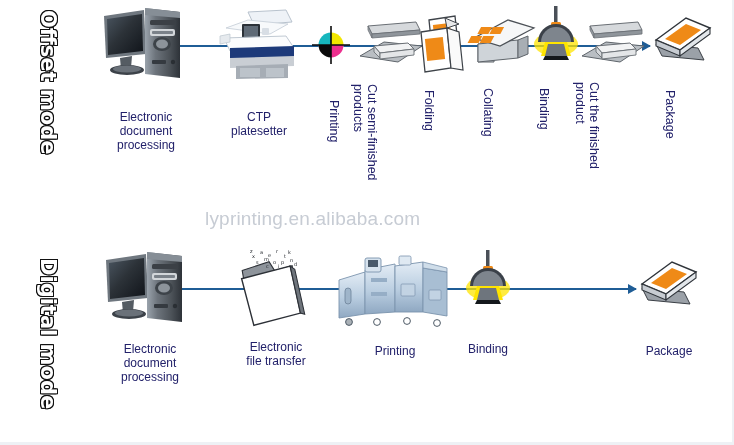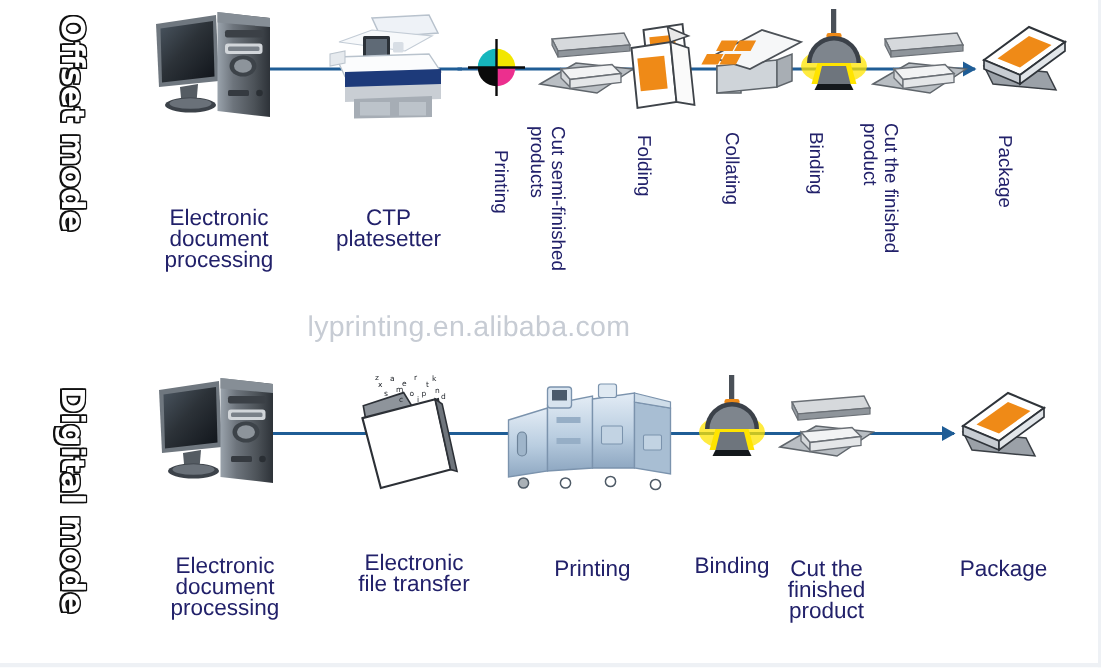--- a/index.html
+++ b/index.html
@@ -54,26 +54,25 @@
     border-bottom:5px solid transparent;
   }
   .arrowhead.right{border-left:9px solid #1f5d96;}
   .arrowhead.left{border-right:9px solid #1f5d96;}
 
   .node{position:absolute;}
 
   .cap{
     position:absolute;
     color:#22216a;
-    font-size:15px;
+    font-size:12px;
     line-height:14px;
     text-align:center;
     font-family:"Liberation Sans", sans-serif;
     white-space:pre-line;
-    margin-top:29px;
   }
   .cap-v{
     position:absolute;
     color:#22216a;
     font-size:12.5px;
     line-height:13.5px;
     font-family:"Liberation Sans", sans-serif;
     white-space:pre-line;
     transform-origin:left top;
     transform:rotate(90deg);
@@ -364,33 +363,20 @@
         <ellipse cx="28" cy="40" rx="22" ry="12" fill="#ffe400" opacity="0.75"></ellipse>
         <path d="M10 38 A18 18 0 0 1 46 38 Z" fill="#3b4149"></path>
         <path d="M13 38 A15 15 0 0 1 43 38 Z" fill="#7e858d"></path>
         <polygon points="17,38 39,38 43,52 13,52" fill="#ffe400"></polygon>
         <polygon points="20,40 36,40 39,52 17,52" fill="#6e757d"></polygon>
         <polygon points="17,52 39,52 41,56 15,56" fill="#14181c"></polygon>
       </svg>
       <div class="cap" style="left:-8px;top:94px;width:72px;">Binding</div>
     </div>
 
-    <div class="node" style="left:518px;top:18px;">
-      <svg width="66" height="56" viewBox="0 0 66 56">
-        <polygon points="10,10 58,6 62,14 14,18" fill="#d6d9dc" stroke="#6a6f75" stroke-width="1"></polygon>
-        <polygon points="10,10 14,18 14,22 10,14" fill="#9aa0a6" stroke="#6a6f75" stroke-width="0.8"></polygon>
-        <polygon points="14,18 62,14 62,18 14,22" fill="#8f959b" stroke="#6a6f75" stroke-width="0.8"></polygon>
-        <polygon points="2,40 26,26 64,30 40,46" fill="#b9bec3" stroke="#5f656b" stroke-width="1"></polygon>
-        <polygon points="16,30 50,27 56,33 22,37" fill="#f2f3f4" stroke="#6a6f75" stroke-width="1"></polygon>
-        <polygon points="16,30 16,36 22,42 22,37" fill="#d5d8db" stroke="#6a6f75" stroke-width="0.9"></polygon>
-        <polygon points="22,37 56,33 56,39 22,43" fill="#e4e6e8" stroke="#6a6f75" stroke-width="0.9"></polygon>
-      </svg>
-      <div class="cap" style="left:-18px;top:86px;width:102px;">Cut the finished
-product</div>
-    </div>
 
     <div class="node" style="left:638px;top:18px;">
       <svg width="62" height="56" viewBox="0 0 62 56">
         <polygon points="4,30 10,42 52,46 46,34" fill="#9ba1a8" stroke="#3a3f45" stroke-width="1"></polygon>
         <polygon points="4,26 34,4 58,14 28,36" fill="#ffffff" stroke="#2f343a" stroke-width="1.4"></polygon>
         <polygon points="4,26 4,32 28,42 28,36" fill="#c7ccd2" stroke="#2f343a" stroke-width="1.1"></polygon>
         <polygon points="28,36 58,14 58,20 28,42" fill="#e2e6ea" stroke="#2f343a" stroke-width="1.1"></polygon>
         <polygon points="13,25 34,10 49,16 28,31" fill="#ef8a17"></polygon>
       </svg>
       <div class="cap" style="left:-14px;top:86px;width:90px;">Package</div>

